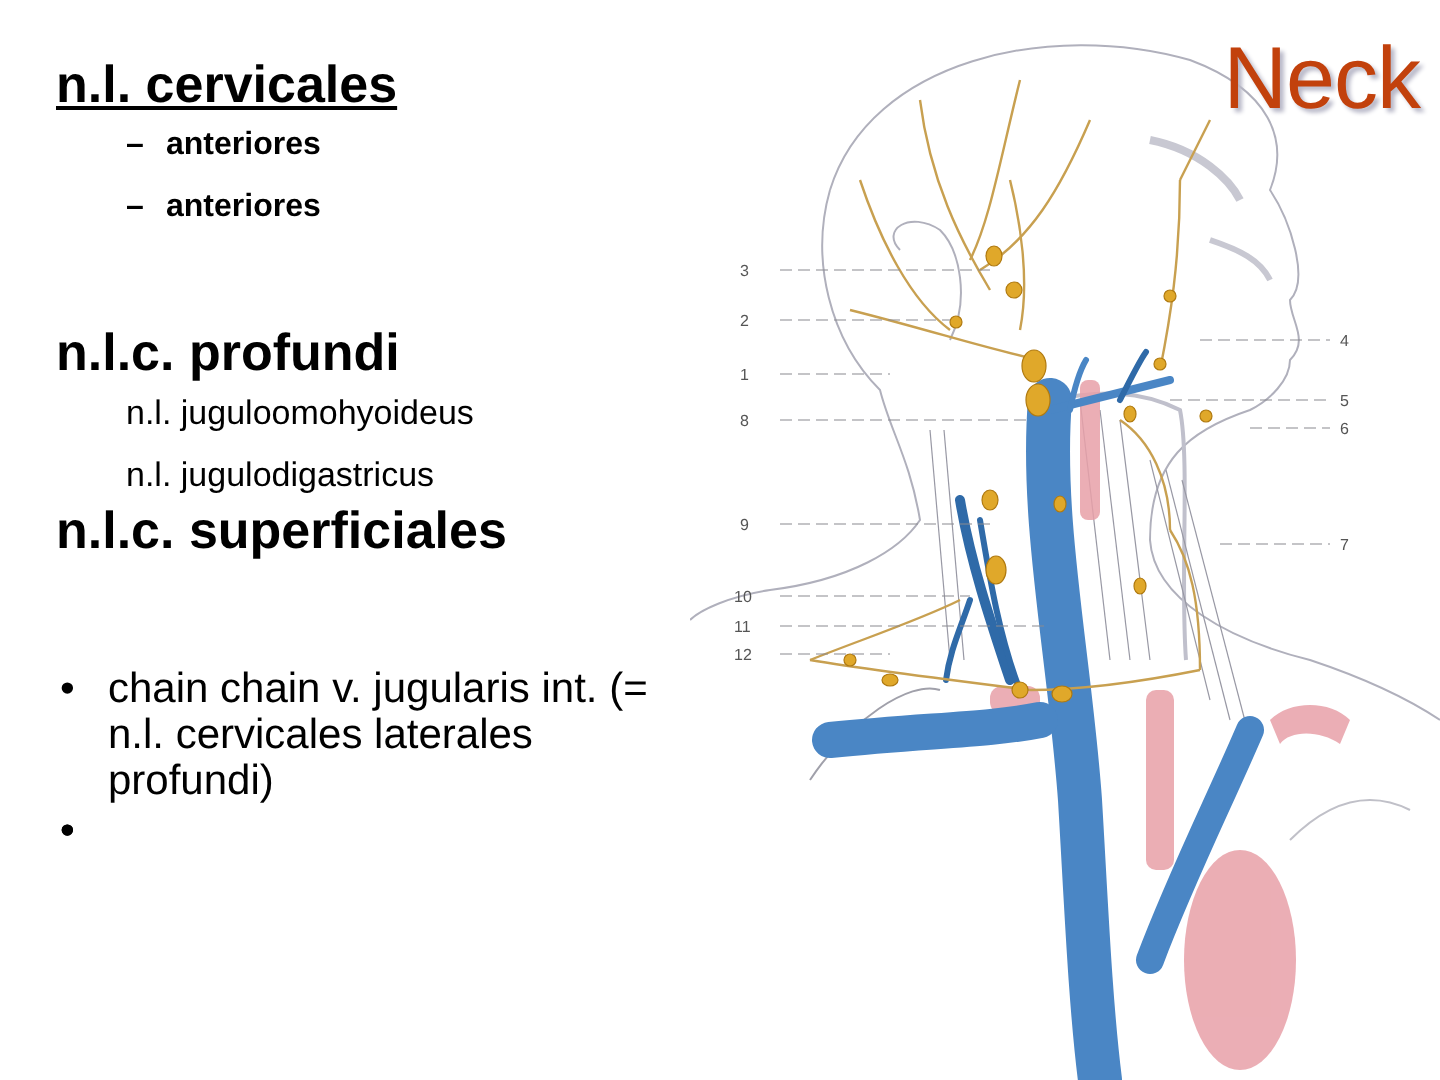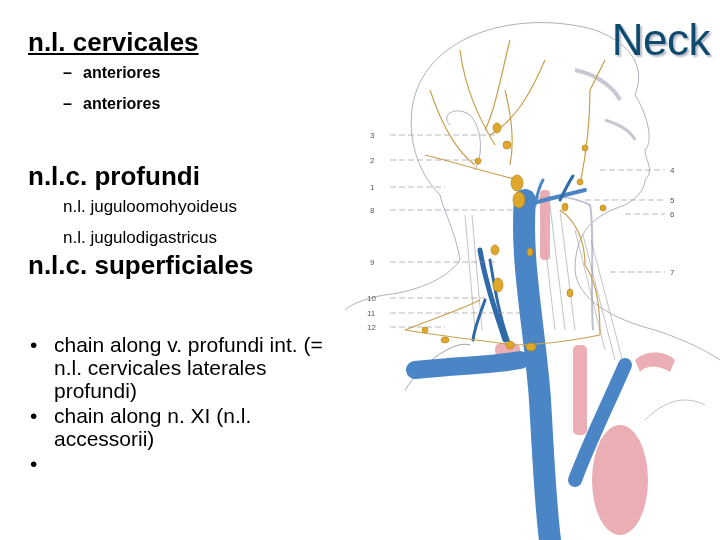--- a/index.html
+++ b/index.html
@@ -1,18 +1,18 @@
 <!DOCTYPE html>
 <html><head>
 <meta charset="utf-8">
 <style>
   html, body { margin: 0; padding: 0; }
   body { width: 720px; height: 540px; background: #ffffff; position: relative; overflow: hidden; font-family: "Liberation Sans", sans-serif; color: #000; }
   .slide { position: absolute; inset: 0; }
-  .title { position: absolute; right: 10px; top: 18px; font-size: 44px; color: #0c4a6e; text-shadow: 2px 2px 2px #b8b8c8; letter-spacing: -0.5px; line-height: 1; z-index: 2; }
+  .title { position: absolute; right: 10px; top: 18px; font-size: 44px; color: #c2410c; text-shadow: 2px 2px 2px #b8b8c8; letter-spacing: -0.5px; line-height: 1; z-index: 2; }
   .text { position: absolute; left: 28px; top: 0; width: 330px; }
   .h1 { position: absolute; left: 0; font-size: 26px; font-weight: bold; white-space: nowrap; }
   .u { text-decoration: underline; }
   .sub { position: absolute; left: 35px; font-size: 16px; font-weight: bold; white-space: nowrap; }
   .sub .dash { display: inline-block; width: 20px; }
   .plain { position: absolute; left: 35px; font-size: 17px; white-space: nowrap; }
   .bullets { position: absolute; left: 0; top: 333px; }
   .bullet { position: relative; padding-left: 26px; font-size: 21px; line-height: 23px; margin-bottom: 2px; width: 300px; }
   .bullet .dot { position: absolute; left: 2px; top: 0; }
   .figure { position: absolute; left: 345px; top: 0; width: 375px; height: 540px; }
@@ -35,25 +35,24 @@
 
     <div class="h1" style="top:161px">n.l.c. profundi</div>
     <div class="plain" style="top:197px">n.l. juguloomohyoideus</div>
     <div class="plain" style="top:228px">n.l. jugulodigastricus</div>
 
     <div class="h1" style="top:250px">n.l.c. superficiales</div>
 
     <div class="bullets">
       <div class="bullet">
         <span class="dot">•</span>
-        <span>chain along v. profundi int. (= n.l. cervicales laterales profundi)</span>
+        <span>chain chain v. jugularis int. (= n.l. cervicales laterales profundi)</span>
       </div>
       <div class="bullet">
         <span class="dot">•</span>
-        <span>chain along n. XI (n.l. accessorii)</span>
       </div>
       <div class="bullet">
         <span class="dot">•</span>
       </div>
     </div>
   </div>
 
   <svg class="figure" viewBox="0 0 375 540" xmlns="http://www.w3.org/2000/svg">
 
     <g fill="none" stroke="#b0b0bc" stroke-width="1">

